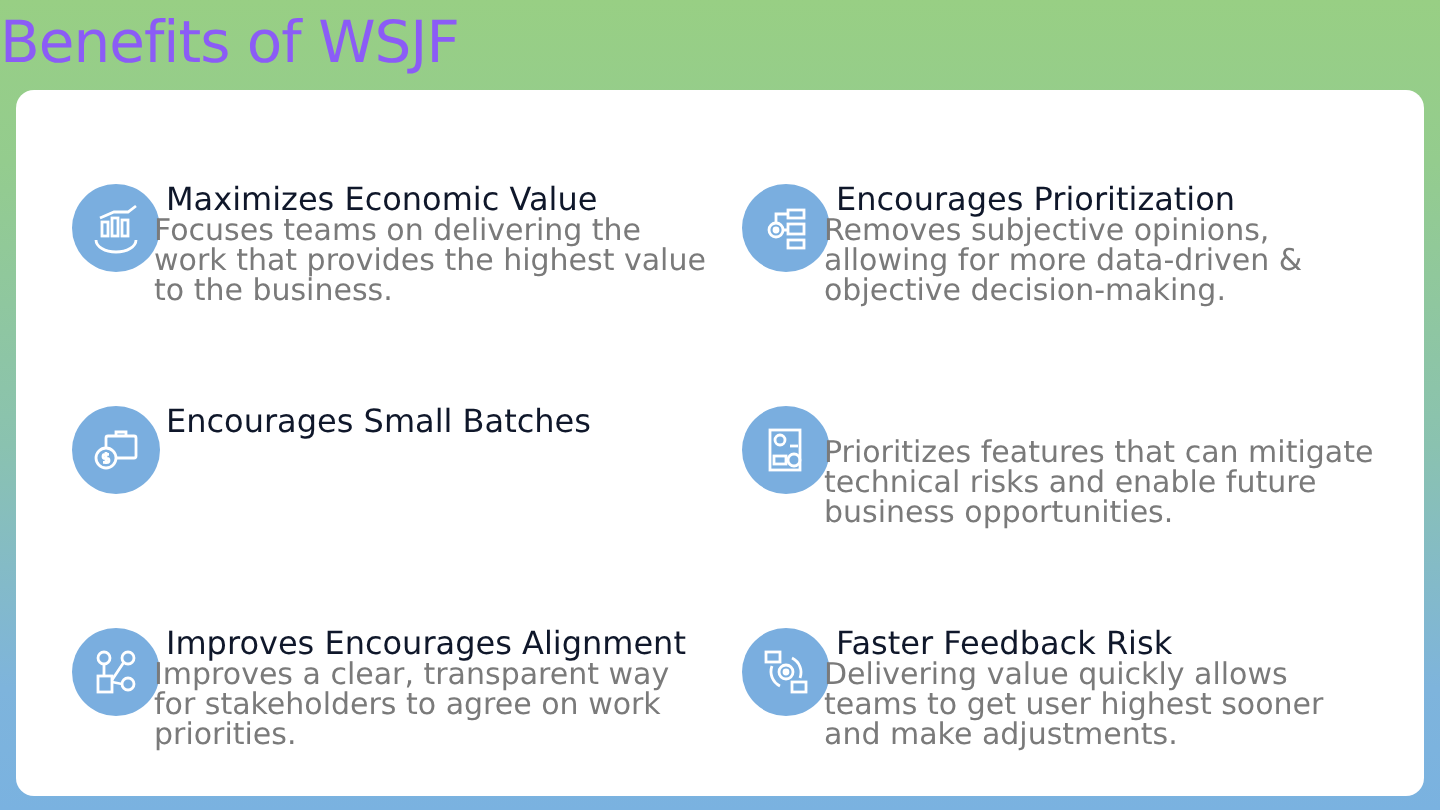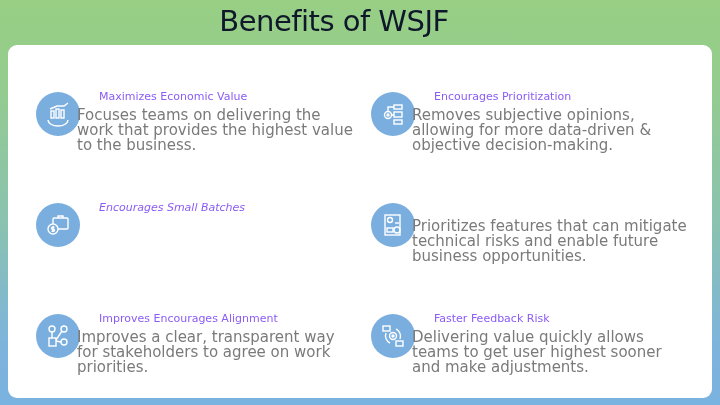--- a/index.html
+++ b/index.html
@@ -4,35 +4,35 @@
 <style>
   * { box-sizing: border-box; margin: 0; padding: 0; }
   html, body { width: 720px; height: 405px; overflow: hidden; }
   body {
     font-family: "DejaVu Sans", sans-serif;
     background: linear-gradient(180deg, #98cf84 0%, #94cc8e 20%, #8ac2b0 55%, #7eb4dc 85%, #7ab2e0 100%);
     position: relative;
   }
   .title {
     position: absolute; top: 4px; left: 0; width: 668px;
-    text-align: center; font-size: 29px; color: #0f172a; letter-spacing: -0.5px;
+    text-align: left; font-size: 29px; color: #8b5cf6; letter-spacing: -0.5px;
   }
   .card {
     position: absolute; left: 8px; top: 45px; width: 704px; height: 353px;
     background: #ffffff; border-radius: 9px;
   }
   .item { position: absolute; width: 320px; height: 60px; }
   .icon {
     position: absolute; left: 0; top: 2px; width: 44px; height: 44px;
     border-radius: 50%; background: #7aaedf;
     display: flex; align-items: center; justify-content: center;
   }
   .icon svg { width: 28px; height: 28px; }
   .item-title {
-    position: absolute; left: 63px; top: 0; font-size: 11px; color: #8b5cf6; white-space: nowrap;
+    position: absolute; left: 47px; top: 0; font-size: 16px; color: #0f172a; white-space: nowrap;
   }
   .item-desc {
     position: absolute; left: 41px; top: 18px; width: 280px;
     font-size: 15px; line-height: 15px; color: #7a7a7a;
   }
 </style>
 </head>
 <body>
 
 <div class="title">Benefits of WSJF</div>
@@ -61,21 +61,21 @@
           <rect x="15" y="5" width="8" height="4"></rect>
           <rect x="15" y="12" width="8" height="5"></rect>
           <rect x="15" y="20" width="8" height="4"></rect>
           <path d="M9 11V7h6M12 15h3"></path>
       </svg>
     </div>
     <div class="item-title">Encourages Prioritization</div>
     <div class="item-desc">Removes subjective opinions, allowing for more data-driven &amp; objective decision-making.</div>
   </div>
 
-  <div class="item" style="left:28px; top:156px;font-style:italic;">
+  <div class="item" style="left:28px; top:156px;">
     <div class="icon">
       <svg viewBox="0 0 28 28" fill="none" stroke="#fff" stroke-width="1.4">
         <rect x="9" y="7" width="15" height="11" rx="1"></rect>
           <path d="M14 7V5h5v2"></path>
           <circle cx="9" cy="18" r="5" fill="#7aaedf"></circle>
           <path d="M9 15v6M10.5 16.2h-2a1 1 0 0 0 0 2h1a1 1 0 0 1 0 2h-2"></path>
       </svg>
     </div>
     <div class="item-title">Encourages Small Batches</div>
   </div>

